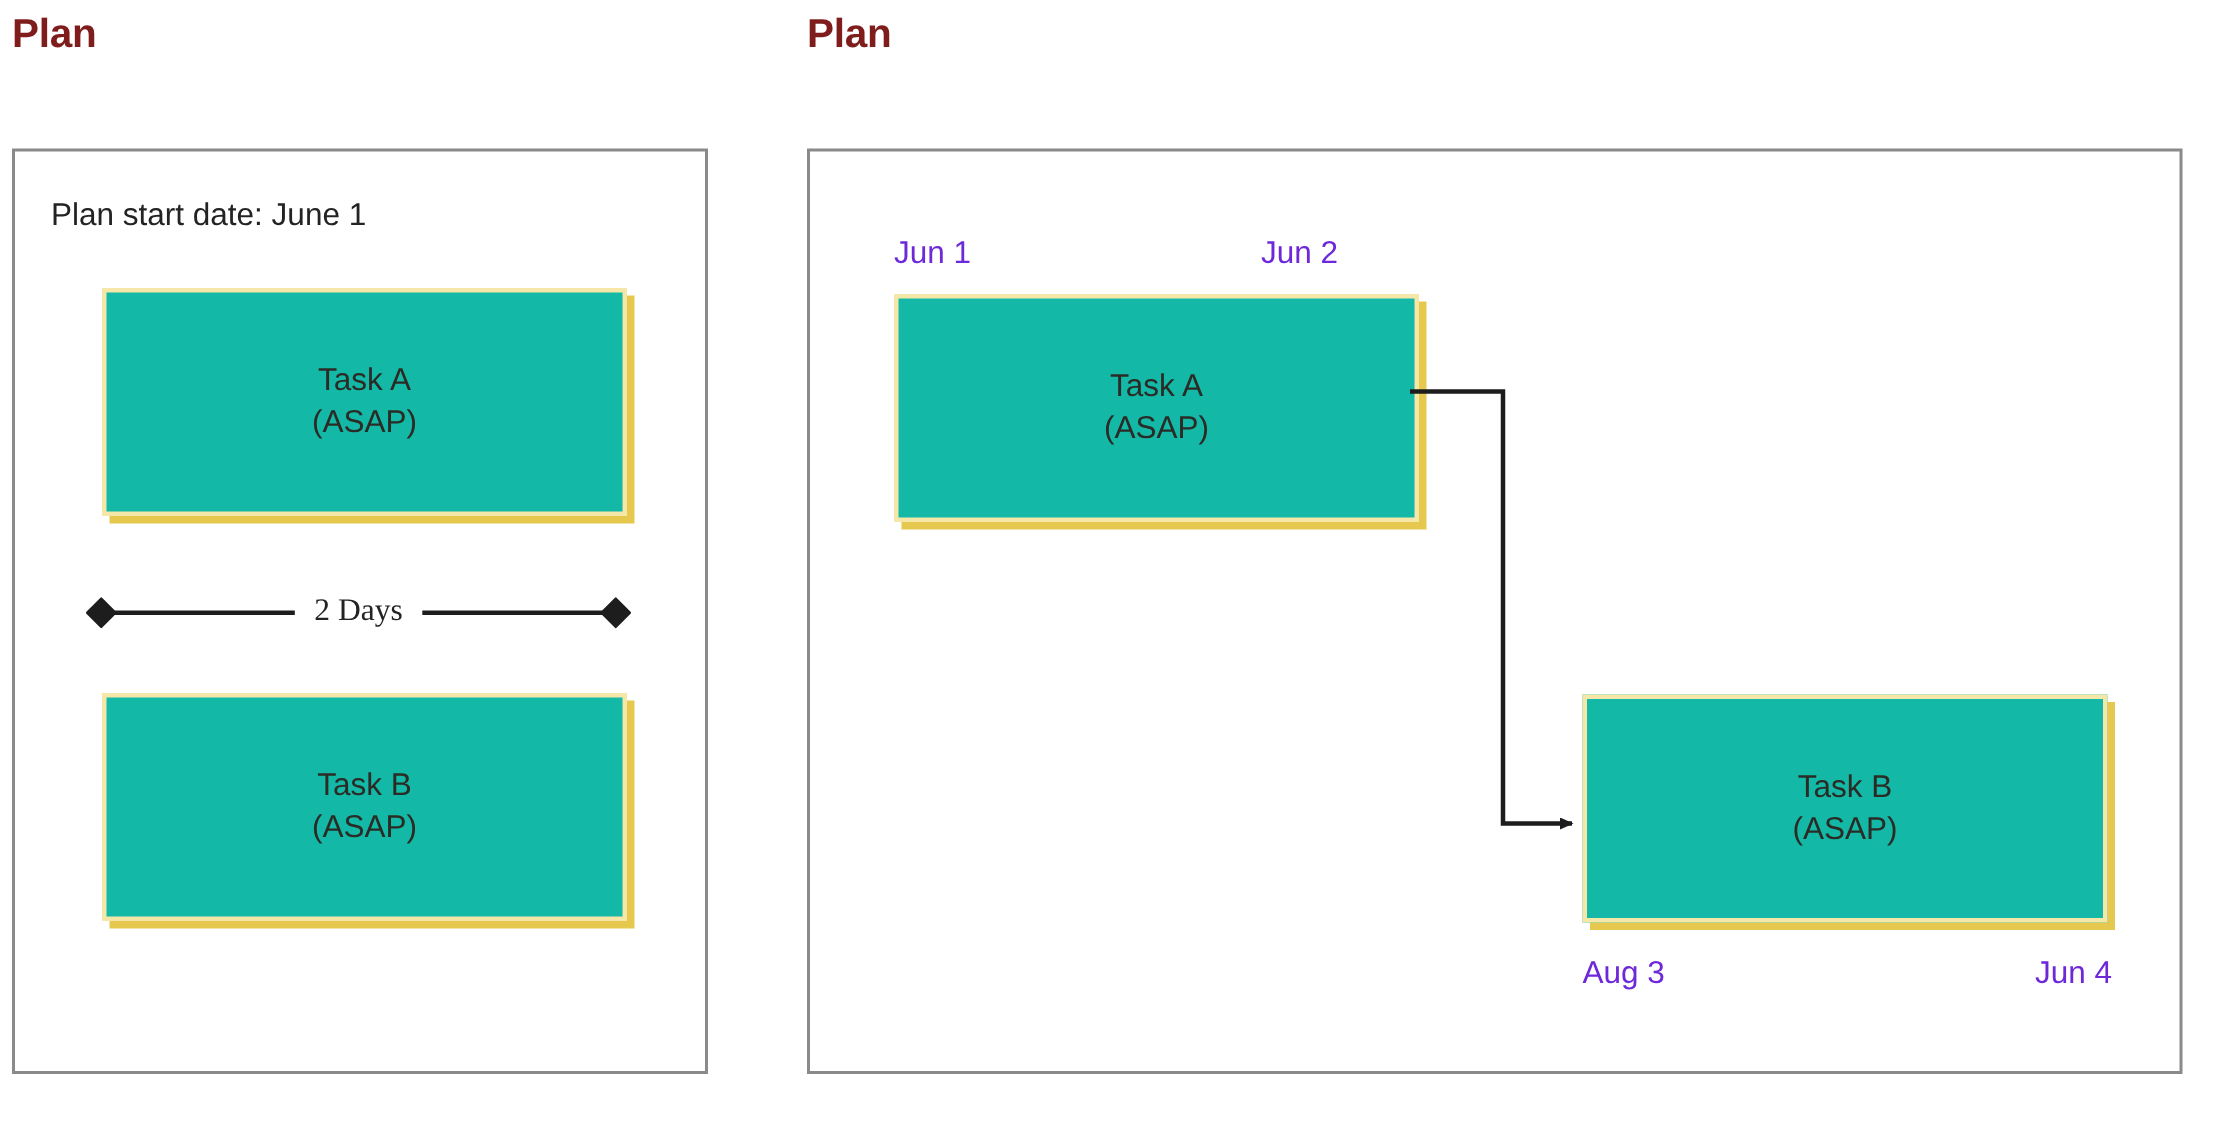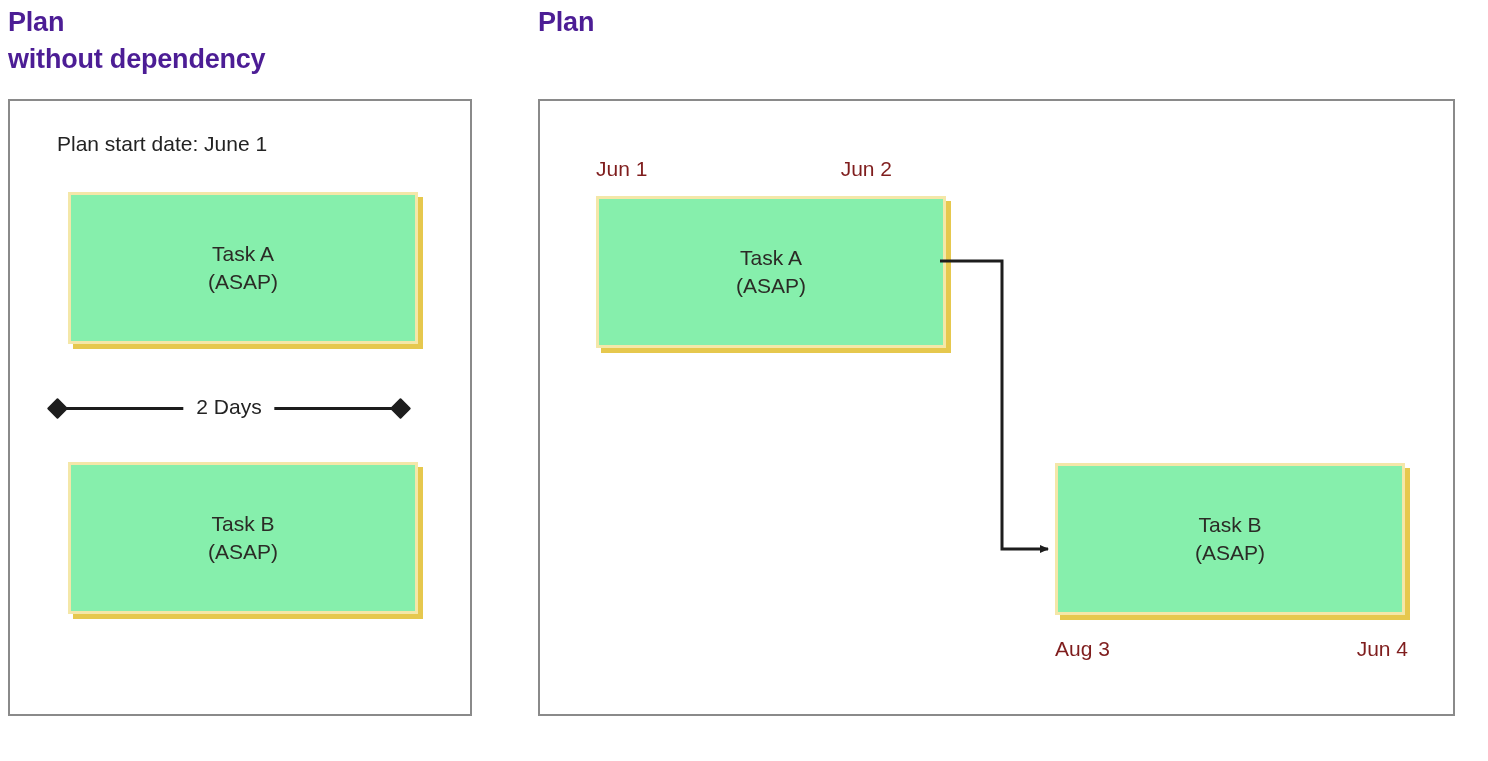--- a/index.html
+++ b/index.html
@@ -25,21 +25,21 @@
     height: 761px;
   }
 
   
   .panel-heading {
     position: absolute;
     font-weight: bold;
     font-size: 27px;
     line-height: 37px;
     letter-spacing: -0.2px;
-    color: #4c1d95;
+    color: #7f1d1d;
     white-space: nowrap;
   }
   .panel-heading .line { display: block; }
 
   #heading-left  { left: 8px;   top: 4px; }
   #heading-right { left: 538px; top: 4px; }
 
   
   .panel-frame {
     position: absolute;
@@ -50,29 +50,28 @@
   #panel-frame-left  { left: 8px;   top: 99px; width: 464px; height: 617px; }
   #panel-frame-right { left: 538px; top: 99px; width: 917px; height: 617px; }
 
   
   .plain-text {
     position: absolute;
     font-size: 21px;
     line-height: 25px;
     color: #232323;
     white-space: nowrap;
-    margin-left: 23px;
   }
 
   #plan-start-date { left: 34px; top: 131px; }
 
   
   .task-box {
     position: absolute;
-    background: #86efac;
+    background: #14b8a6;
     border: 3px solid #f4e7a8;
     box-sizing: border-box;
     box-shadow: 5px 5px 0 0 #e6c84e;
   }
   .task-box .task-label {
     position: absolute;
     left: 0;
     right: 0;
     top: 50%;
     transform: translateY(-50%);
@@ -85,24 +84,25 @@
   .task-label .line { display: block; }
 
   #task-a-left  { left: 68px;  top: 192px; width: 350px; height: 152px; }
   #task-b-left  { left: 68px;  top: 462px; width: 350px; height: 152px; }
   #task-a-right { left: 596px; top: 196px; width: 350px; height: 152px; }
   #task-b-right { left: 1055px; top: 463px; width: 350px; height: 152px; }
 
   
   #duration-measure {
     position: absolute;
-    left: 50px;
+    left: 60px;
     top: 394px;
     width: 358px;
     height: 30px;
+    font-family: Liberation Serif, serif;
   }
   #duration-measure .measure-rule {
     position: absolute;
     left: 6px;
     right: 6px;
     top: 13px;
     height: 3px;
     background: #1d1d1d;
   }
   #duration-measure .measure-cap {
@@ -127,21 +127,21 @@
     line-height: 27px;
     color: #232323;
     white-space: nowrap;
   }
 
   
   .date-label {
     position: absolute;
     font-size: 21px;
     line-height: 25px;
-    color: #7f1d1d;
+    color: #6d28d9;
     white-space: nowrap;
   }
   #date-a-start { left: 596px;  top: 156px; }
   #date-a-end   { left: 892px;  top: 156px; transform: translateX(-100%); }
   #date-b-start { left: 1055px; top: 636px; }
   #date-b-end   { left: 1408px; top: 636px; transform: translateX(-100%); }
 
   
   #dependency-connector {
     position: absolute;
@@ -152,21 +152,20 @@
     overflow: visible;
   }
 </style>
 </head>
 <body>
 
 <div class="canvas">
 
   <div class="panel-heading" id="heading-left">
     <span class="line">Plan</span>
-    <span class="line">without dependency</span>
   </div>
 
   <div class="panel-frame" id="panel-frame-left"></div>
 
   <div class="plain-text" id="plan-start-date">Plan start date: June 1</div>
 
   <div class="task-box" id="task-a-left">
     <div class="task-label">
       <span class="line">Task A</span>
       <span class="line">(ASAP)</span>

